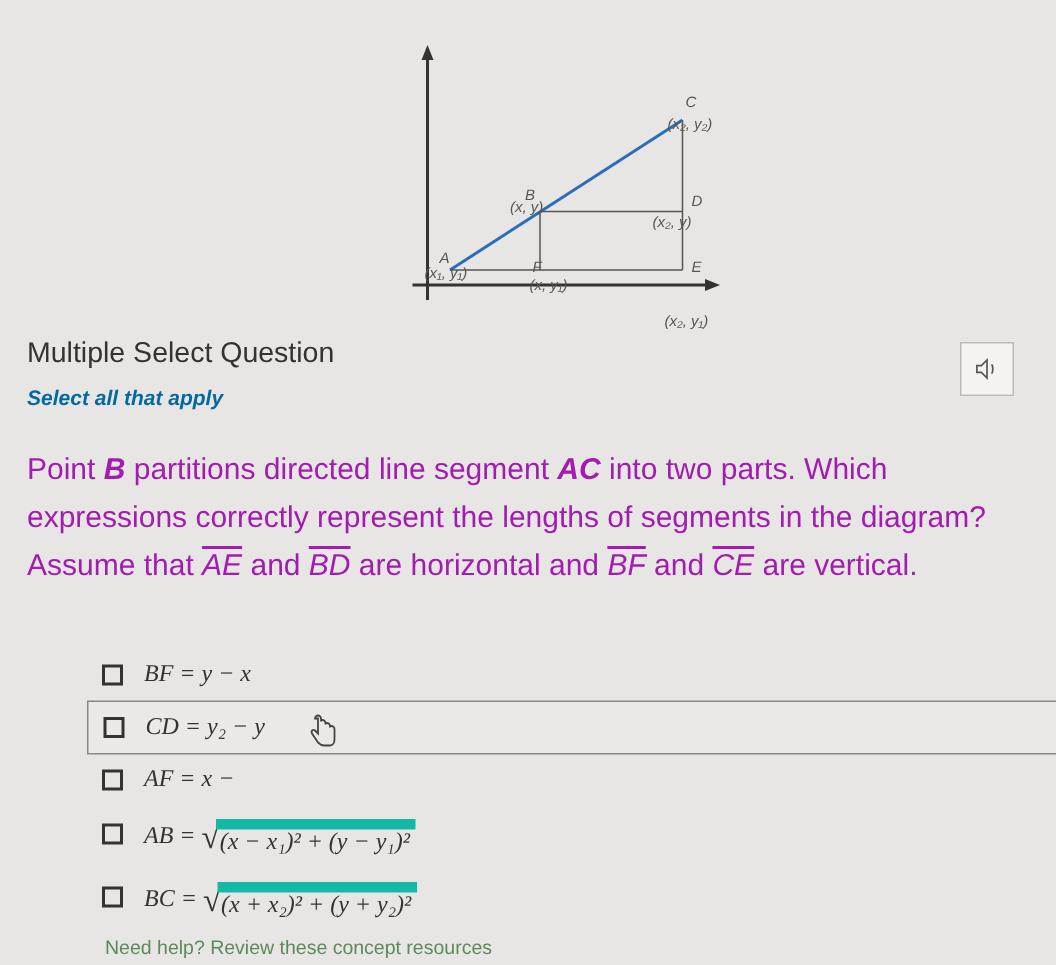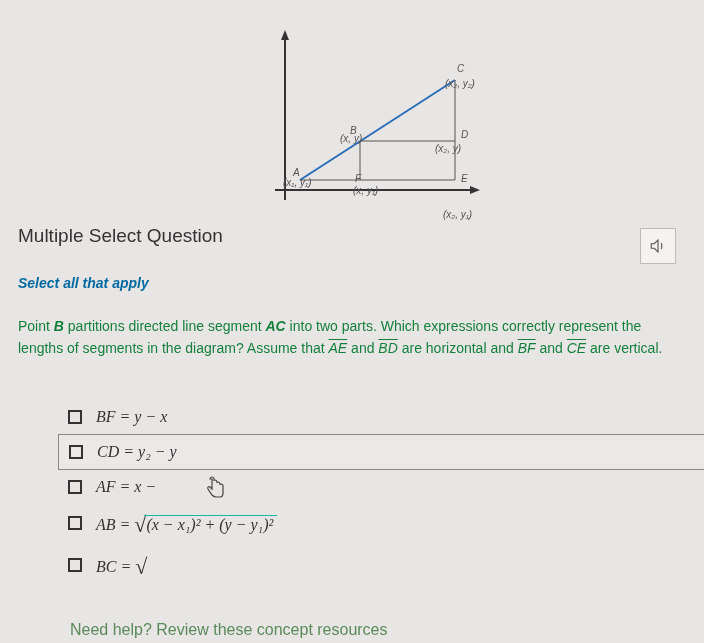--- a/index.html
+++ b/index.html
@@ -22,21 +22,21 @@
     .question-section {
       position: absolute;
       top: 225px;
       left: 18px;
       right: 18px;
     }
     .question-type {
       font-size: 19px;
       font-weight: 500;
       color: #333;
-      margin-bottom: 28px;
+      margin-bottom: 10px;
     }
     .audio-btn {
       position: absolute;
       top: 228px;
       right: 28px;
       width: 36px;
       height: 36px;
       border: 1px solid #bbb;
       background: #f5f3f1;
       display: flex;
@@ -45,22 +45,22 @@
       cursor: pointer;
     }
     .instructions {
       font-size: 14px;
       font-weight: 600;
       color: #0369a1;
       margin-bottom: 24px;
       font-style: italic;
     }
     .question-text {
-      font-size: 14px;
-      color: #15803d;
+      font-size: 20px;
+      color: #a21caf;
       line-height: 1.6;
       margin-bottom: 40px;
     }
     .italic-var { font-style: italic; font-weight: bold; }
     .overline { text-decoration: overline; font-style: italic; }
     .options {
       padding-left: 50px;
     }
     .option-row {
       display: flex;
@@ -97,35 +97,35 @@
       display: inline-flex;
       align-items: center;
       position: relative;
     }
     .radical {
       font-style: normal;
       font-size: 22px;
       margin-right: -2px;
     }
     .radicand {
-      border-top: 1px solid #14b8a6;
+      border-top: 7px solid #14b8a6;
       padding: 0 4px 0 2px;
     }
     .hand-cursor {
       position: absolute;
       left: 204px;
       top: 475px;
       font-size: 20px;
       pointer-events: none;
     }
     .help-link {
       position: absolute;
       bottom: 4px;
       left: 70px;
-      font-size: 16px;
+      font-size: 13px;
       color: #5a8a5a;
     }
     .diagram-label {
       position: absolute;
       font-size: 10px;
       font-style: italic;
       color: #555;
     }
   </style>
 </head>
@@ -194,20 +194,21 @@
       <div class="checkbox" style="align-self:flex-start; margin-top:4px;"></div>
       <div class="math-expr"><span>AB</span>&nbsp;=&nbsp;<span class="sqrt-wrap">
             <span class="radical">√</span>
             <span class="radicand">(x − x₁)² + (y − y₁)²</span>
           </span></div>
     </div>
     <div class="option-row">
       <div class="checkbox" style="align-self:flex-start; margin-top:4px;"></div>
       <div class="math-expr"><span>BC</span>&nbsp;=&nbsp;<span class="sqrt-wrap">
             <span class="radical">√</span>
+            <span class="radicand">(x + x₂)² + (y + y₂)²</span>
           </span></div>
     </div>
   </div>
 </div>
 
 <div class="hand-cursor">
   <svg width="24" height="26" viewBox="0 0 24 26">
     <path d="M8 4v10l-2-2c-1-1-3 0-2 2l4 6c1 1 2 2 4 2h4c2 0 3-2 3-4v-7c0-1-1-2-2-2s-1 1-1 1v-1c0-1-1-2-2-2s-1 1-1 1v-1c0-1-1-2-2-2s-1 1-1 1V4c0-1-1-2-2-2s-2 1-2 2z" fill="none" stroke="#444" stroke-width="1.2"></path>
   </svg>
 </div>

